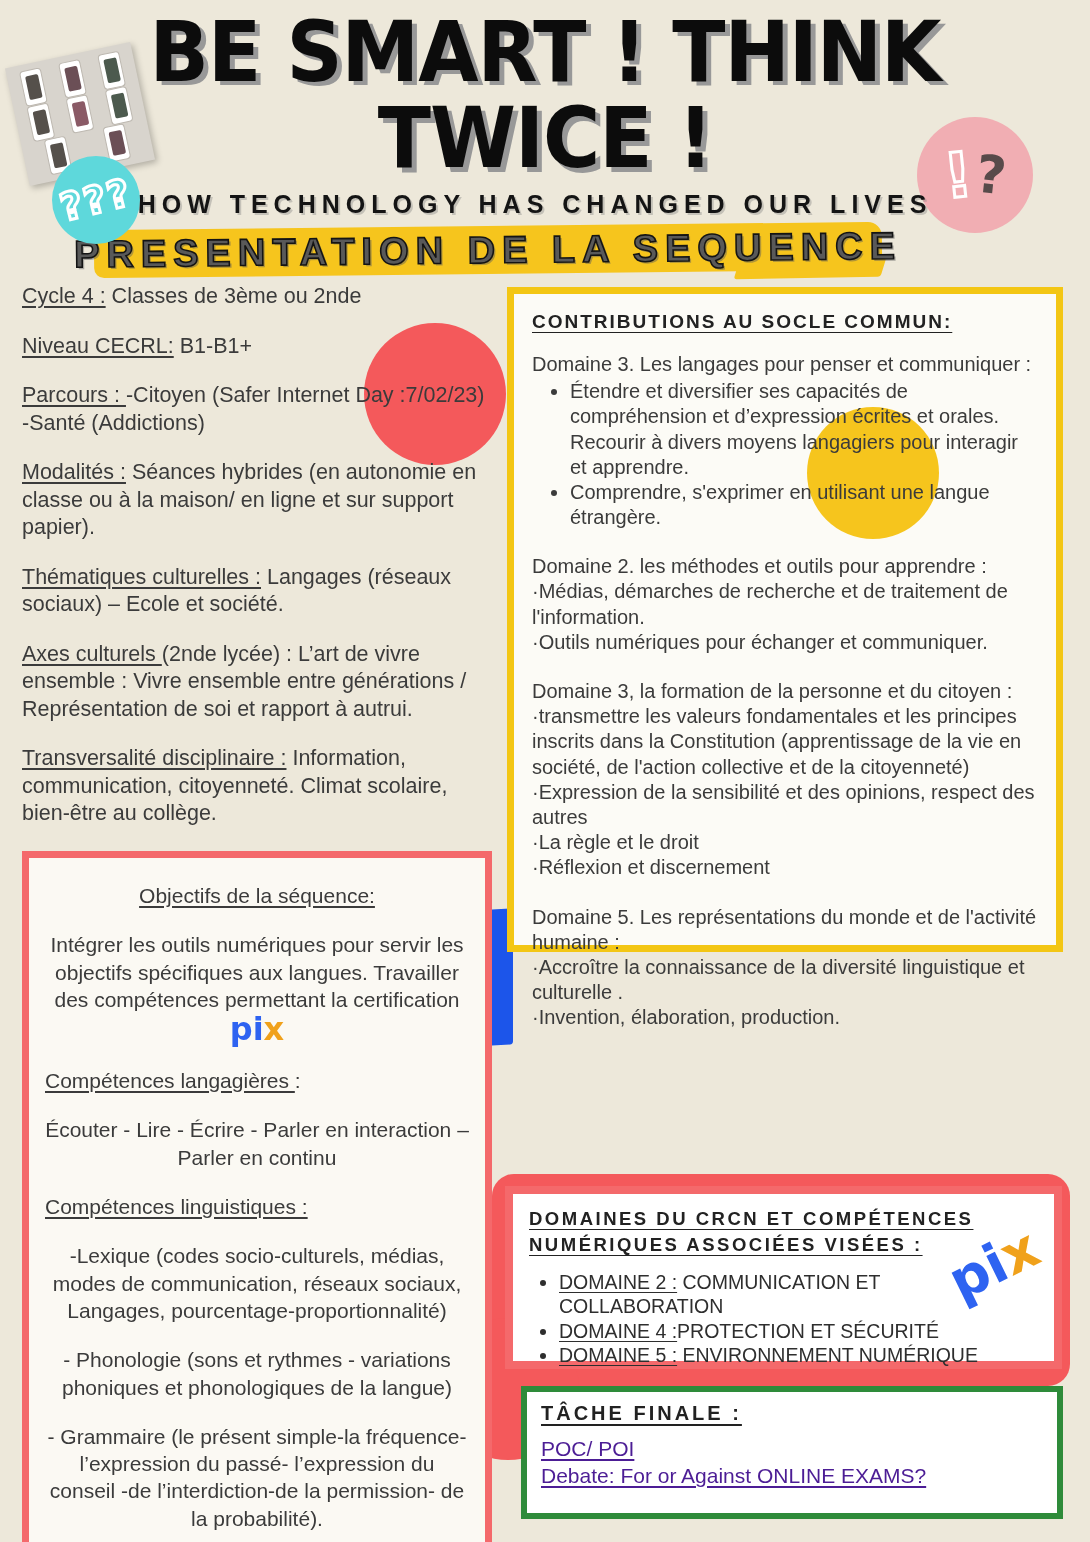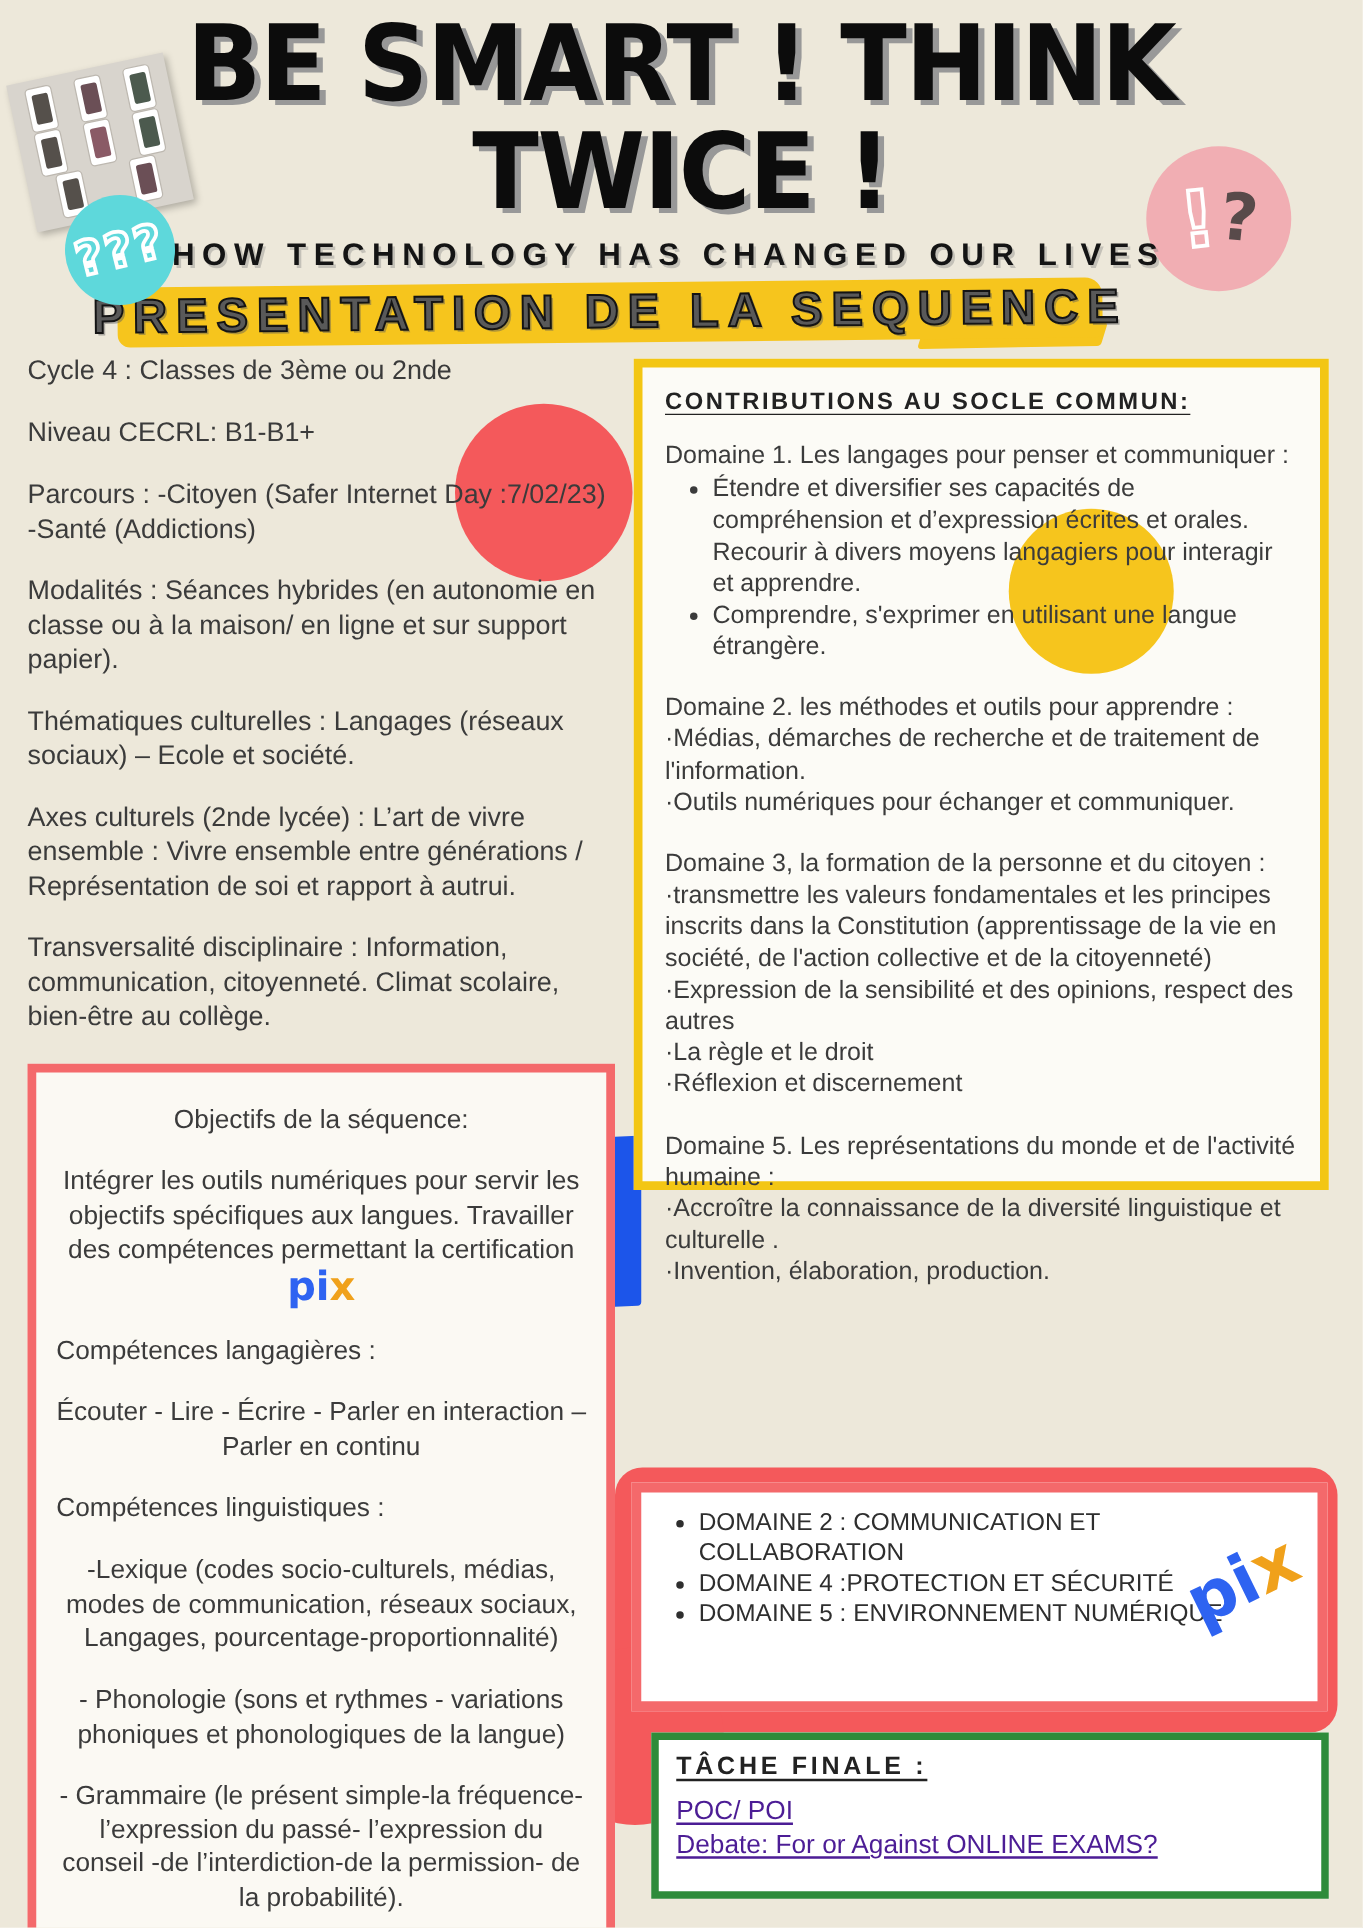--- a/index.html
+++ b/index.html
@@ -62,21 +62,21 @@
   .c-pink .qu{font-size:52px; font-weight:700; color:#584a4a; transform:rotate(6deg);
               font-family:"DejaVu Sans", sans-serif;}
   .c-red{left:364px; top:323px; width:142px; height:142px; background:#F4595B; z-index:1;}
   .c-yellow{left:293px; top:113px; width:132px; height:132px; background:#F6C51D; z-index:0;}
   
   .info{
     position:absolute; left:22px; top:283px; width:472px; z-index:2;
     font-size:21.5px; line-height:1.28;
   }
   .info p{margin:0 0 22px 0;}
-  .u{text-underline-offset:3px;}
+  .u{text-decoration:underline; text-underline-offset:3px;}
   .pre{white-space:pre-line;}
   
   .box{position:absolute; box-sizing:border-box; z-index:3;}
   .obj-box{
     left:22px; top:851px; width:470px; height:783px;
     border:7px solid #F4696B; background:#FBF9F3; padding:24px 16px 10px;
     font-size:21px; line-height:1.3;
   }
   .obj-box .bx-title{text-align:center; margin:0 0 22px 0;}
   .obj-box p{margin:0 0 22px 0;}
@@ -201,40 +201,41 @@
     <p class="center">Écouter - Lire - Écrire - Parler en interaction – Parler en continu</p>
     <p><span class="u">Compétences linguistiques :</span><span></span></p>
     <p class="center">-Lexique (codes socio-culturels, médias, modes de communication, réseaux sociaux, Langages, pourcentage-proportionnalité)</p>
     <p class="center">- Phonologie (sons et rythmes - variations phoniques et phonologiques de la langue)</p>
     <p class="center">- Grammaire (le présent simple-la fréquence- l’expression du passé- l’expression du conseil -de l’interdiction-de la permission- de la probabilité).</p>
   </div>
 
   <div class="box socle-box" style="position:absolute;">
     <div class="circle c-yellow"></div>
     <p class="heading">CONTRIBUTIONS AU SOCLE COMMUN: </p>
-    <p style="margin-bottom:2px;">Domaine 1. Les langages pour penser et communiquer :</p>
+    <p style="margin-bottom:2px;">Domaine 3. Les langages pour penser et communiquer :</p>
     <ul>
       <li>Étendre et diversifier ses capacités de compréhension et d’expression écrites et orales. Recourir à divers moyens langagiers pour interagir et apprendre.</li>
       <li>Comprendre, s'exprimer en utilisant une langue étrangère.</li>
     </ul>
     <p class="pre">Domaine 2. les méthodes et outils pour apprendre :
 ·Médias, démarches de recherche et de traitement de l'information.
 ·Outils numériques pour échanger et communiquer.</p>
     <p class="pre">Domaine 3, la formation de la personne et du citoyen :
 ·transmettre les valeurs fondamentales et les principes inscrits dans la Constitution (apprentissage de la vie en société, de l'action collective et de la citoyenneté)
 ·Expression de la sensibilité et des opinions, respect des autres
 ·La règle et le droit
 ·Réflexion et discernement</p>
     <p class="pre">Domaine 5. Les représentations du monde et de l'activité humaine :
 ·Accroître la connaissance de la diversité linguistique et culturelle .
 ·Invention, élaboration, production.</p>
   </div>
 
   <div class="box crcn-box" style="position:absolute;">
     <span class="pix pix-big"><span class="pp">p</span><span class="pi">i</span><span class="px">x</span></span>
+    <p class="heading">DOMAINES DU CRCN ET COMPÉTENCES NUMÉRIQUES ASSOCIÉES VISÉES : </p>
     <ul>
       <li><span class="u">DOMAINE 2 :</span><span> COMMUNICATION ET COLLABORATION</span></li>
       <li><span class="u">DOMAINE 4 :</span><span>PROTECTION ET SÉCURITÉ</span></li>
       <li><span class="u">DOMAINE 5 :</span><span> ENVIRONNEMENT NUMÉRIQUE</span></li>
     </ul>
   </div>
 
   <div class="box tache-box" style="position:absolute;">
     <p class="heading">TÂCHE FINALE : </p>
     <a class="link"> POC/ POI</a>

